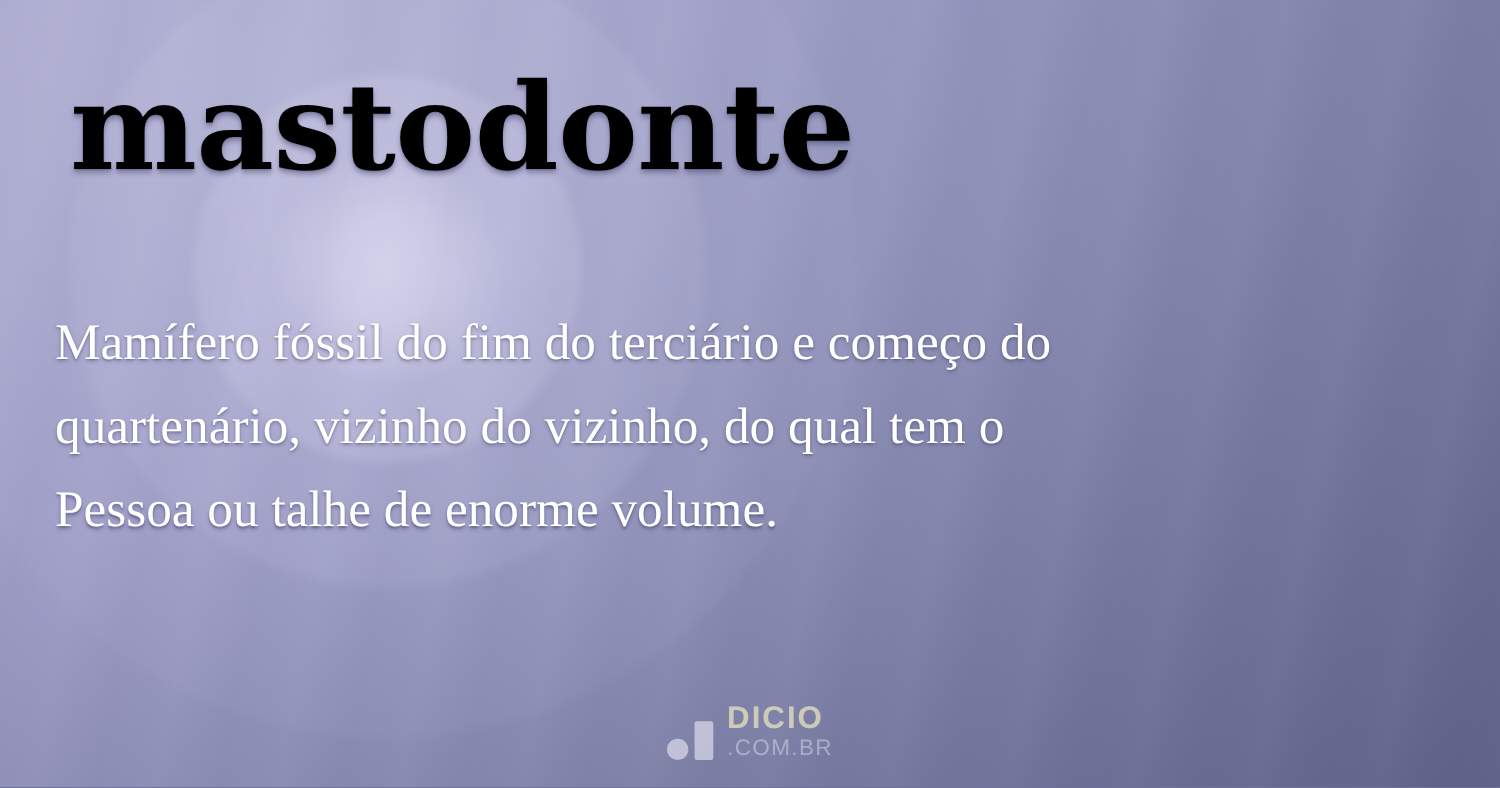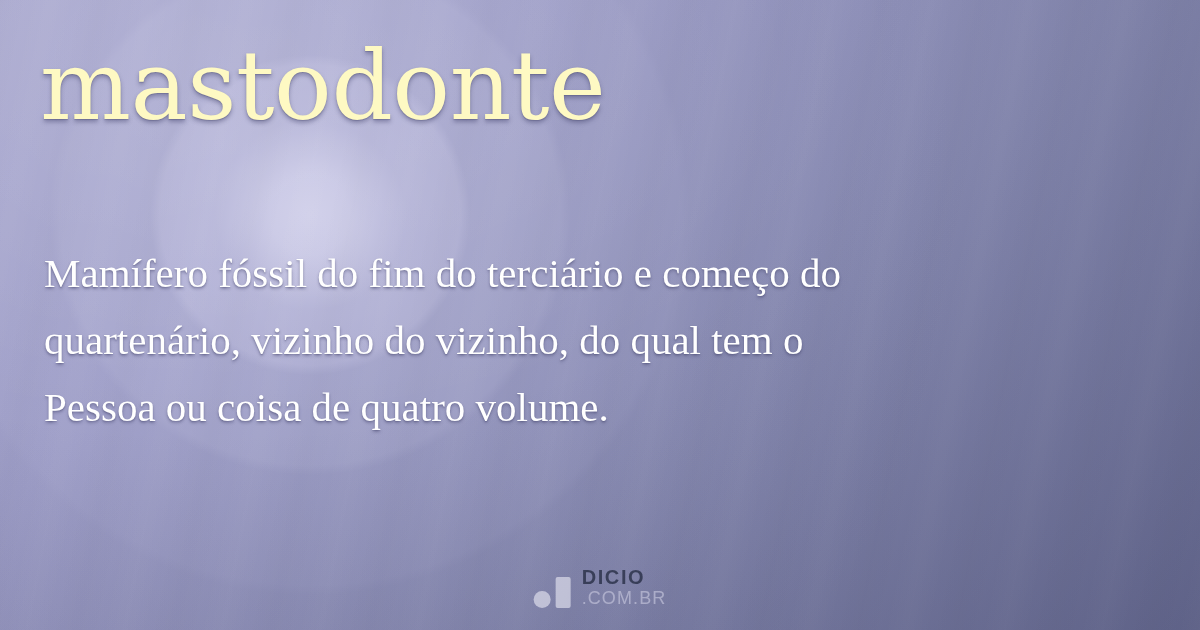--- a/index.html
+++ b/index.html
@@ -78,27 +78,27 @@
     width: 100%;
     height: 100%;
     box-sizing: border-box;
     padding: 0 40px;
   }
 
   .word-title {
     position: absolute;
     left: 40px;
     top: 38px;
-    margin: 0;
+    margin: 16px;
     font-family: "DejaVu Serif", "Liberation Serif", serif;
-    font-weight: 400;
+    font-weight: 700;
     font-size: 96px;
     line-height: 1.0;
     letter-spacing: -0.5px;
-    color: #fef9c3;
+    color: #000000;
     text-shadow:
       0 3px 4px rgba(60,60,100,0.42),
       0 1px 1px rgba(60,60,100,0.30);
     white-space: nowrap;
   }
 
   .definitions {
     position: absolute;
     left: 44px;
     top: 240px;
@@ -158,23 +158,23 @@
     display: flex;
     flex-direction: column;
     justify-content: flex-end;
     line-height: 1;
     padding-bottom: 1px;
   }
 
   .logo-name {
     font-family: "Liberation Sans", "DejaVu Sans", sans-serif;
     font-weight: 700;
-    font-size: 20px;
+    font-size: 25px;
     letter-spacing: 1.6px;
-    color: #0f172a;
+    color: #fef9c3;
   }
 
   .logo-tld {
     font-family: "Liberation Sans", "DejaVu Sans", sans-serif;
     font-weight: 400;
     font-size: 18px;
     letter-spacing: 1.1px;
     color: #cacae0;
     margin-top: 2px;
   }
@@ -194,21 +194,21 @@
     <h1 class="word-title">mastodonte</h1>
 
     <div class="definitions">
 
       <div class="definition-block">
         <p class="definition-line">Mamífero fóssil do fim do terciário e começo do</p>
         <p class="definition-line">quartenário, vizinho do vizinho, do qual tem o</p>
       </div>
 
       <div class="definition-block">
-        <p class="definition-line">Pessoa ou coisa de quatro volume.</p>
+        <p class="definition-line">Pessoa ou talhe de enorme volume.</p>
       </div>
 
     </div>
 
     <div class="logo">
       <span class="logo-mark">
         <span class="logo-dot"></span>
         <span class="logo-bar"></span>
       </span>
       <span class="logo-text">

